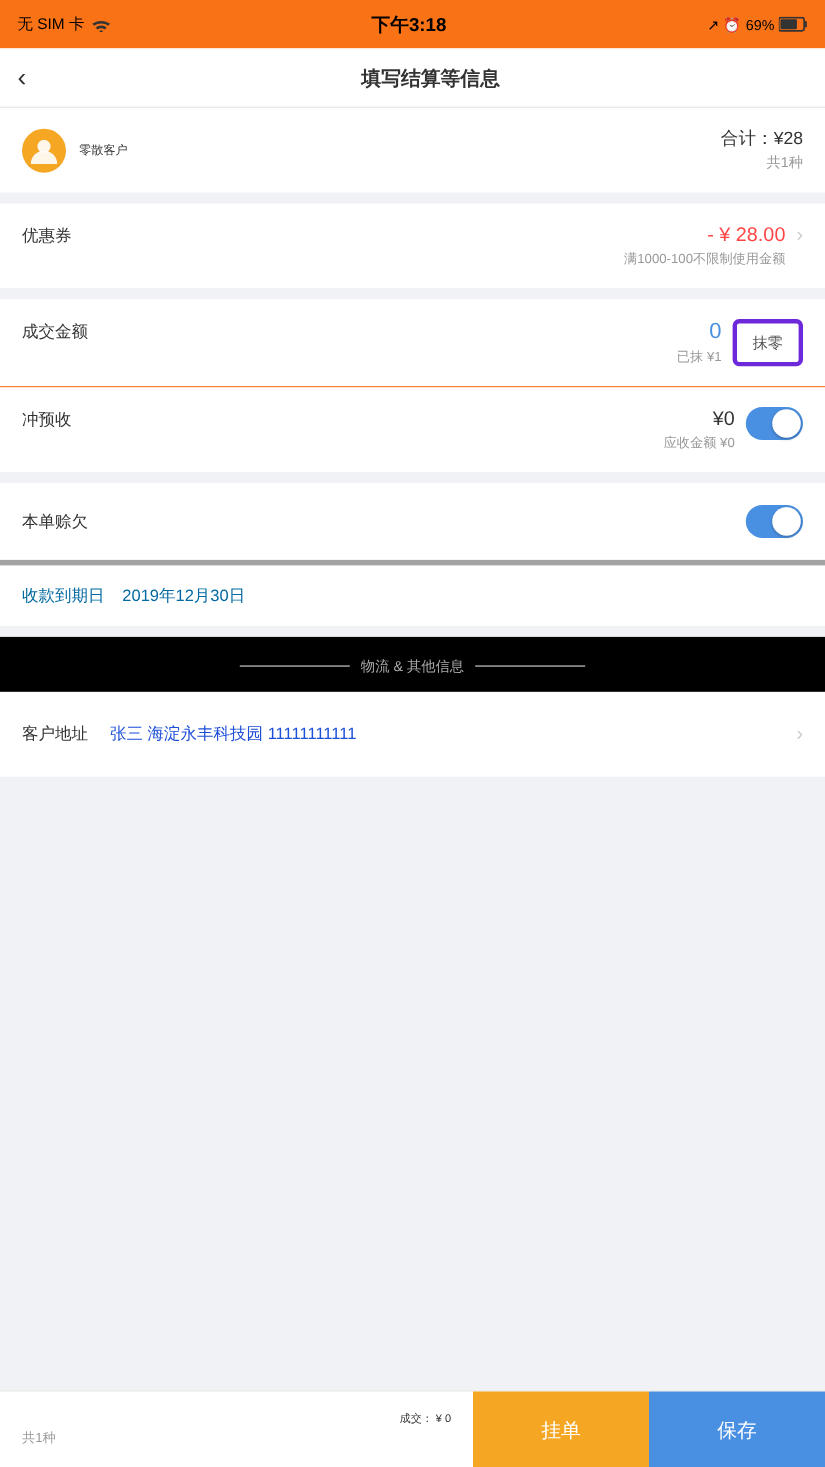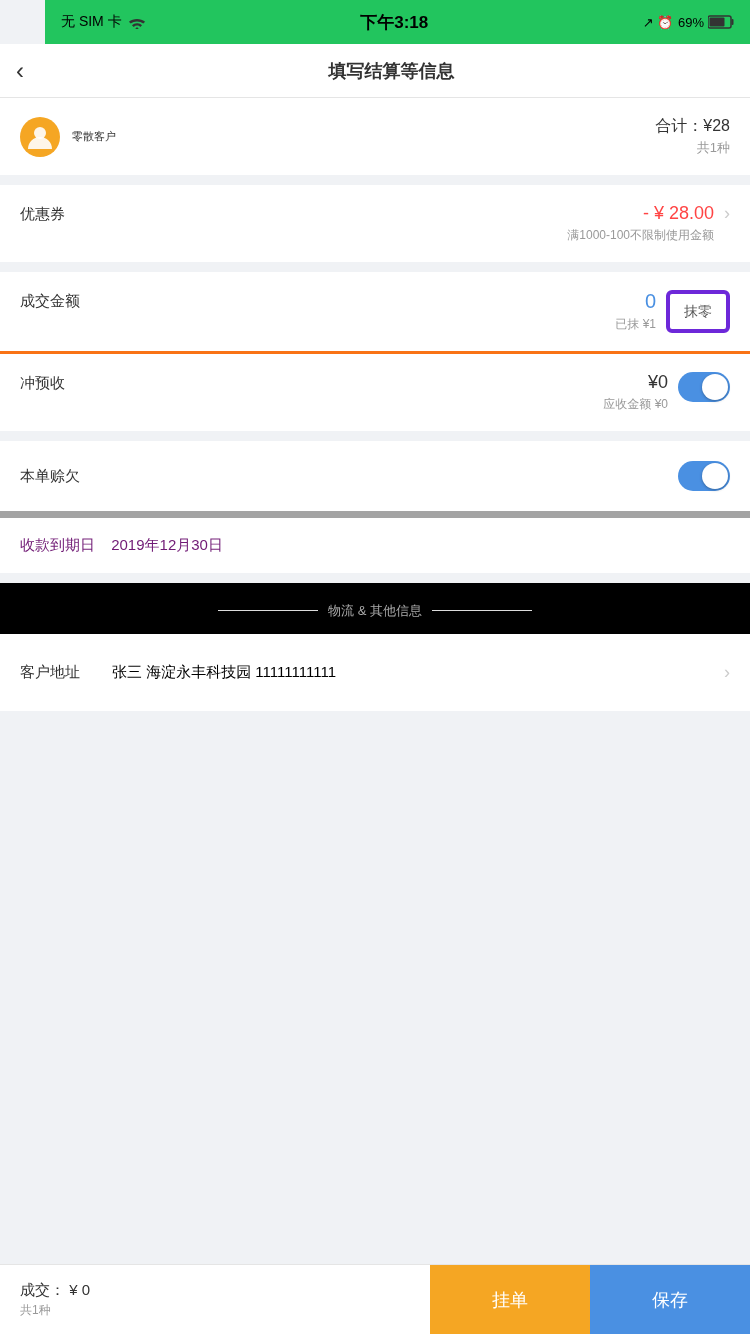--- a/index.html
+++ b/index.html
@@ -8,29 +8,28 @@
       font-family: -apple-system, "PingFang SC", "Helvetica Neue", sans-serif;
       background: #f0f2f5;
       width: 750px;
       min-height: 1334px;
       position: relative;
       overflow-x: hidden;
     }
 
     
     .status-bar {
-      background: #22c55e;
+      background: #f97316;
       height: 44px;
       display: flex;
       align-items: center;
       justify-content: space-between;
       padding: 0 16px;
       font-size: 15px;
       font-weight: 500;
-      margin-left: 45px;
     }
     .status-left { display: flex; align-items: center; gap: 6px; font-size: 14px; }
     .status-center { font-size: 17px; font-weight: 600; }
     .status-right { display: flex; align-items: center; gap: 4px; font-size: 13px; }
 
     
     .nav-bar {
       background: #fff;
       height: 54px;
       display: flex;
@@ -92,21 +91,21 @@
     .customer-right { text-align: right; }
     .total-amount { font-size: 16px; color: #333; }
     .total-count { font-size: 13px; color: #999; margin-top: 2px; }
 
     
     .row-item {
       display: flex;
       align-items: flex-start;
       justify-content: space-between;
       padding: 18px 20px;
-      border-top: 3px solid #f97316;
+      border-top: 1px solid #f97316;
       min-height: 60px;
     }
     .row-item:first-child { border-top: none; }
     .row-label {
       font-size: 15px;
       color: #333;
       padding-top: 2px;
       min-width: 80px;
     }
     .row-right {
@@ -192,23 +191,23 @@
       display: flex;
       align-items: center;
       justify-content: space-between;
       padding: 20px 20px;
     }
     .arrears-label { font-size: 15px; color: #333; }
 
     
     .due-date-row {
       padding: 18px 20px;
-      border-top: 7px solid #a3a3a3;
+      border-top: 5px solid #a3a3a3;
       font-size: 15px;
-      color: #701a75;
+      color: #0369a1;
     }
     .due-date-label { display: inline; }
     .due-date-value { display: inline; margin-left: 12px; }
 
     
     .section-label-row {
       background: #000000;
       padding: 14px 20px;
       text-align: center;
     }
@@ -231,39 +230,39 @@
 
     
     .address-row {
       display: flex;
       align-items: center;
       justify-content: space-between;
       padding: 28px 20px;
       background: #fff;
     }
     .address-label { font-size: 15px; color: #333; flex-shrink: 0; min-width: 70px; }
-    .address-value { font-size: 15px; color: #000000; flex: 1; margin-left: 22px; }
+    .address-value { font-size: 15px; color: #1d4ed8; flex: 1; margin-left: 10px; }
 
     
     .bottom-bar {
       position: fixed;
       bottom: 0;
       left: 0;
       width: 750px;
       height: 70px;
       display: flex;
       align-items: center;
       background: #fff;
       border-top: 1px solid #e5e5e5;
     }
     .bottom-info {
       flex: 1;
       padding: 0 20px;
     }
-    .bottom-amount { font-size: 15px; color: #333; }
+    .bottom-amount { font-size: 10px; color: #333; text-align: right; }
     .bottom-count { font-size: 12px; color: #999; margin-top: 2px; }
     .bottom-btn {
       height: 70px;
       width: 160px;
       border: none;
       font-size: 18px;
       font-weight: 500;
       color: #fff;
       cursor: pointer;
       display: flex;

